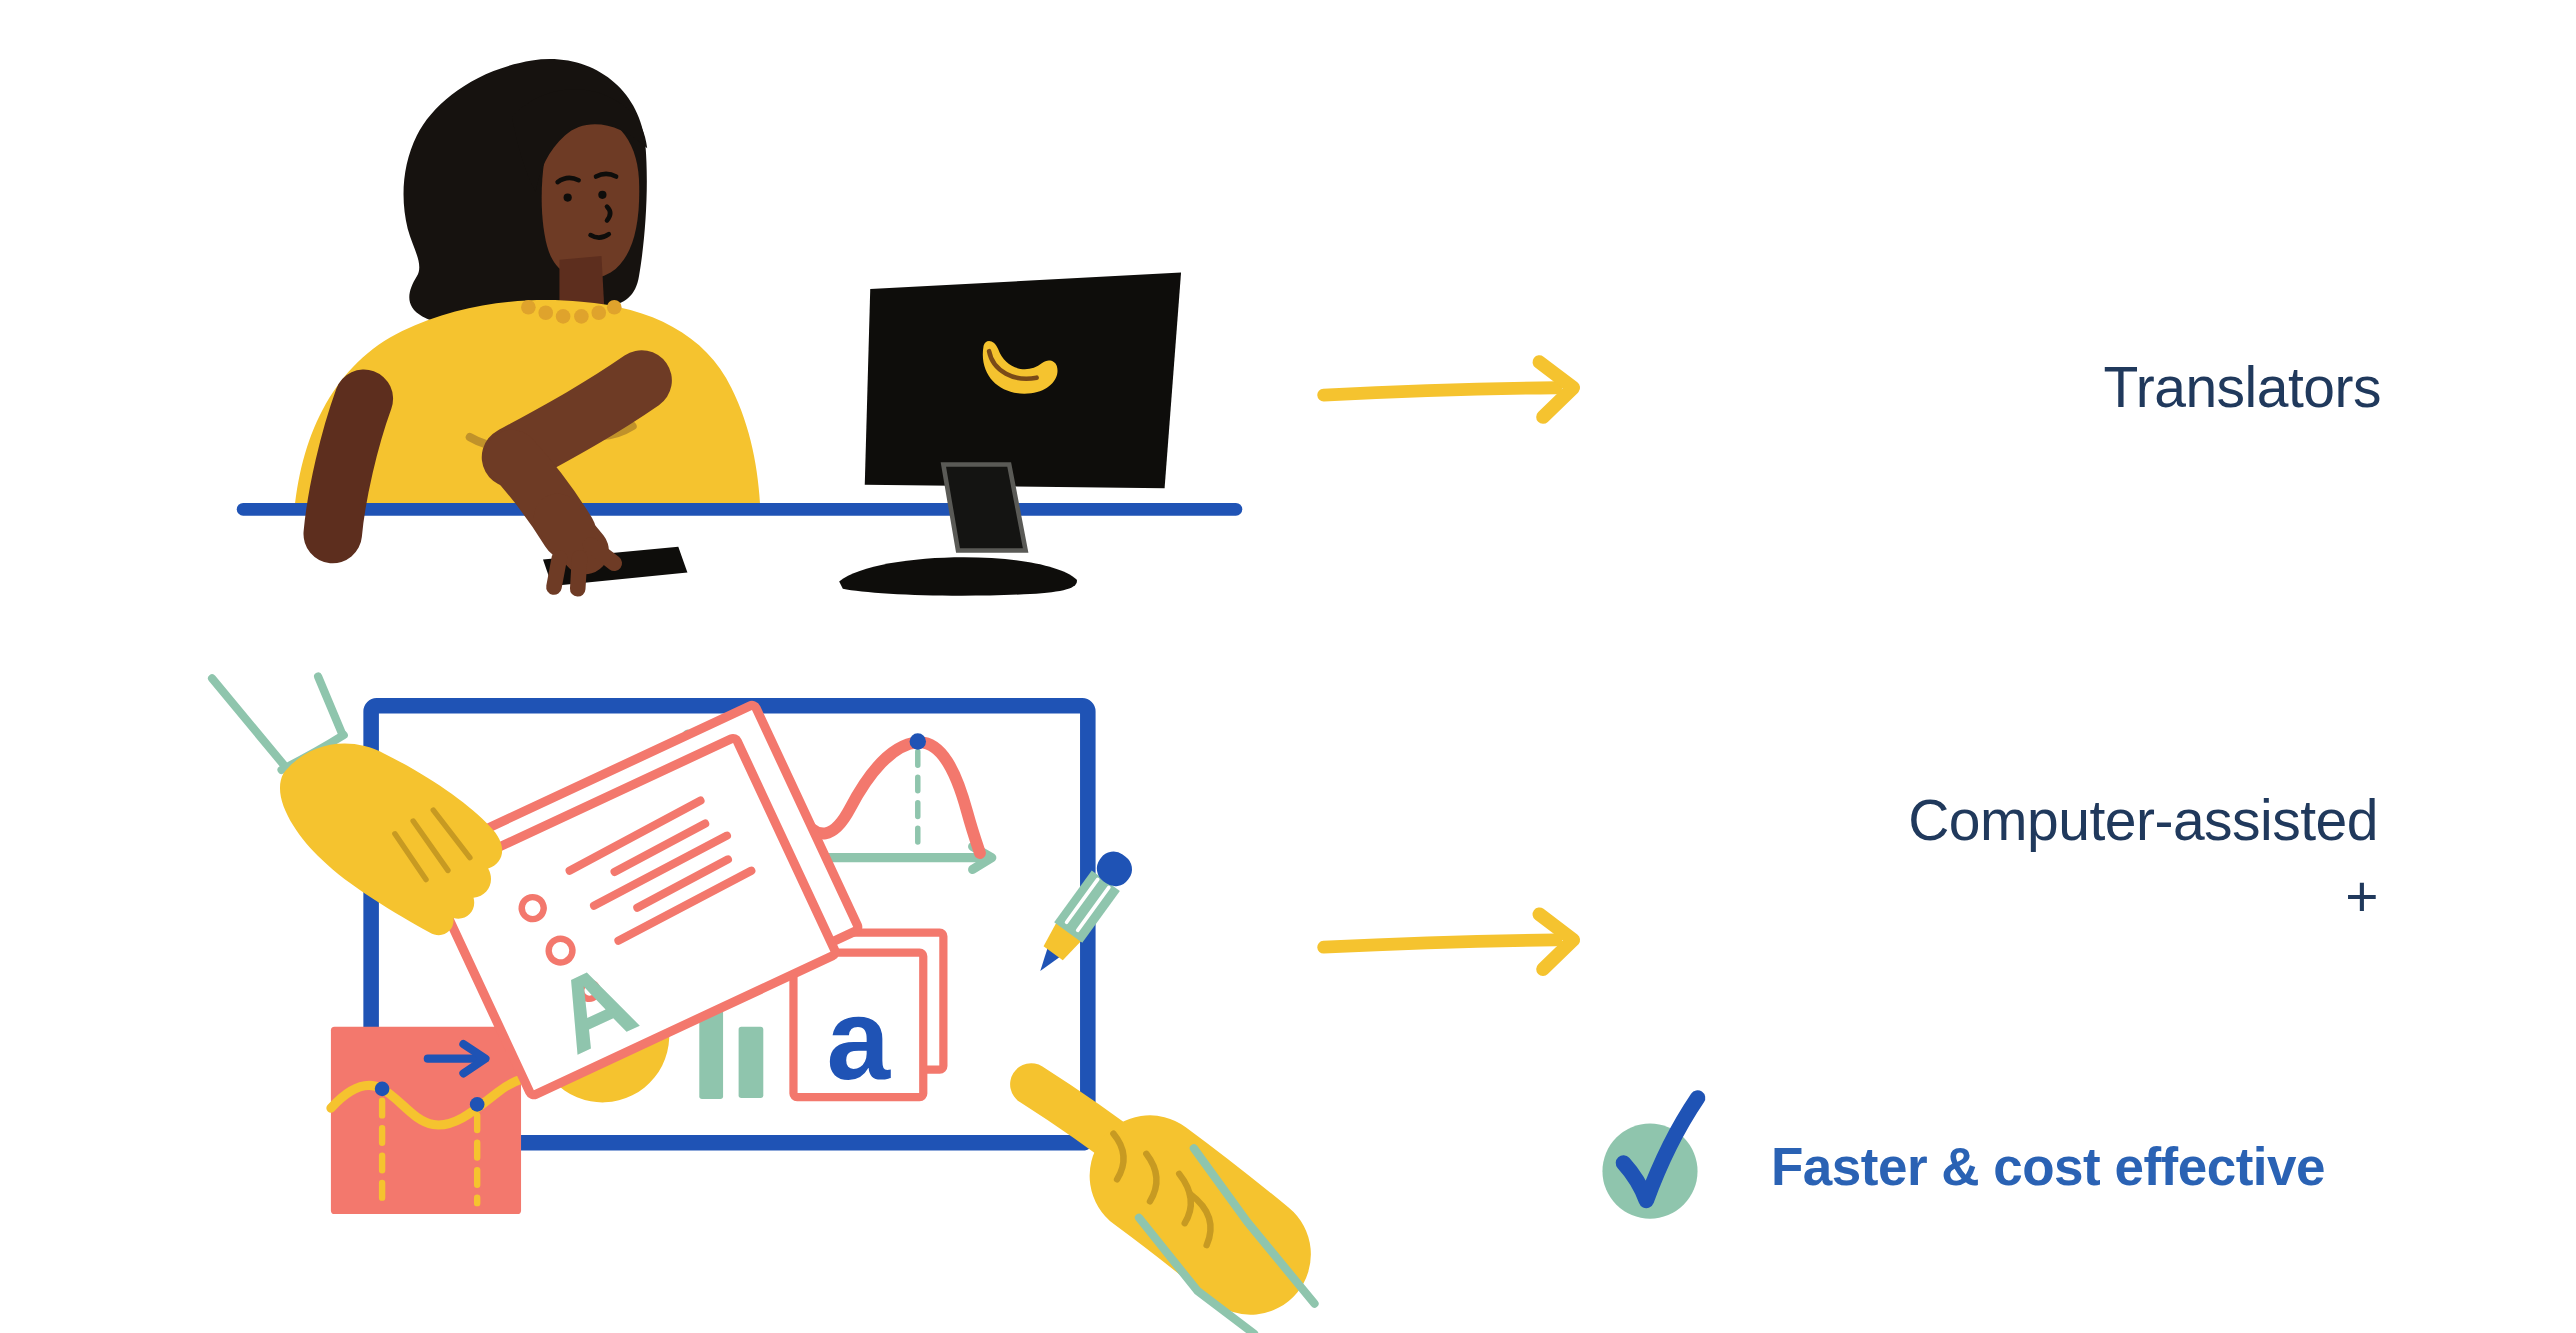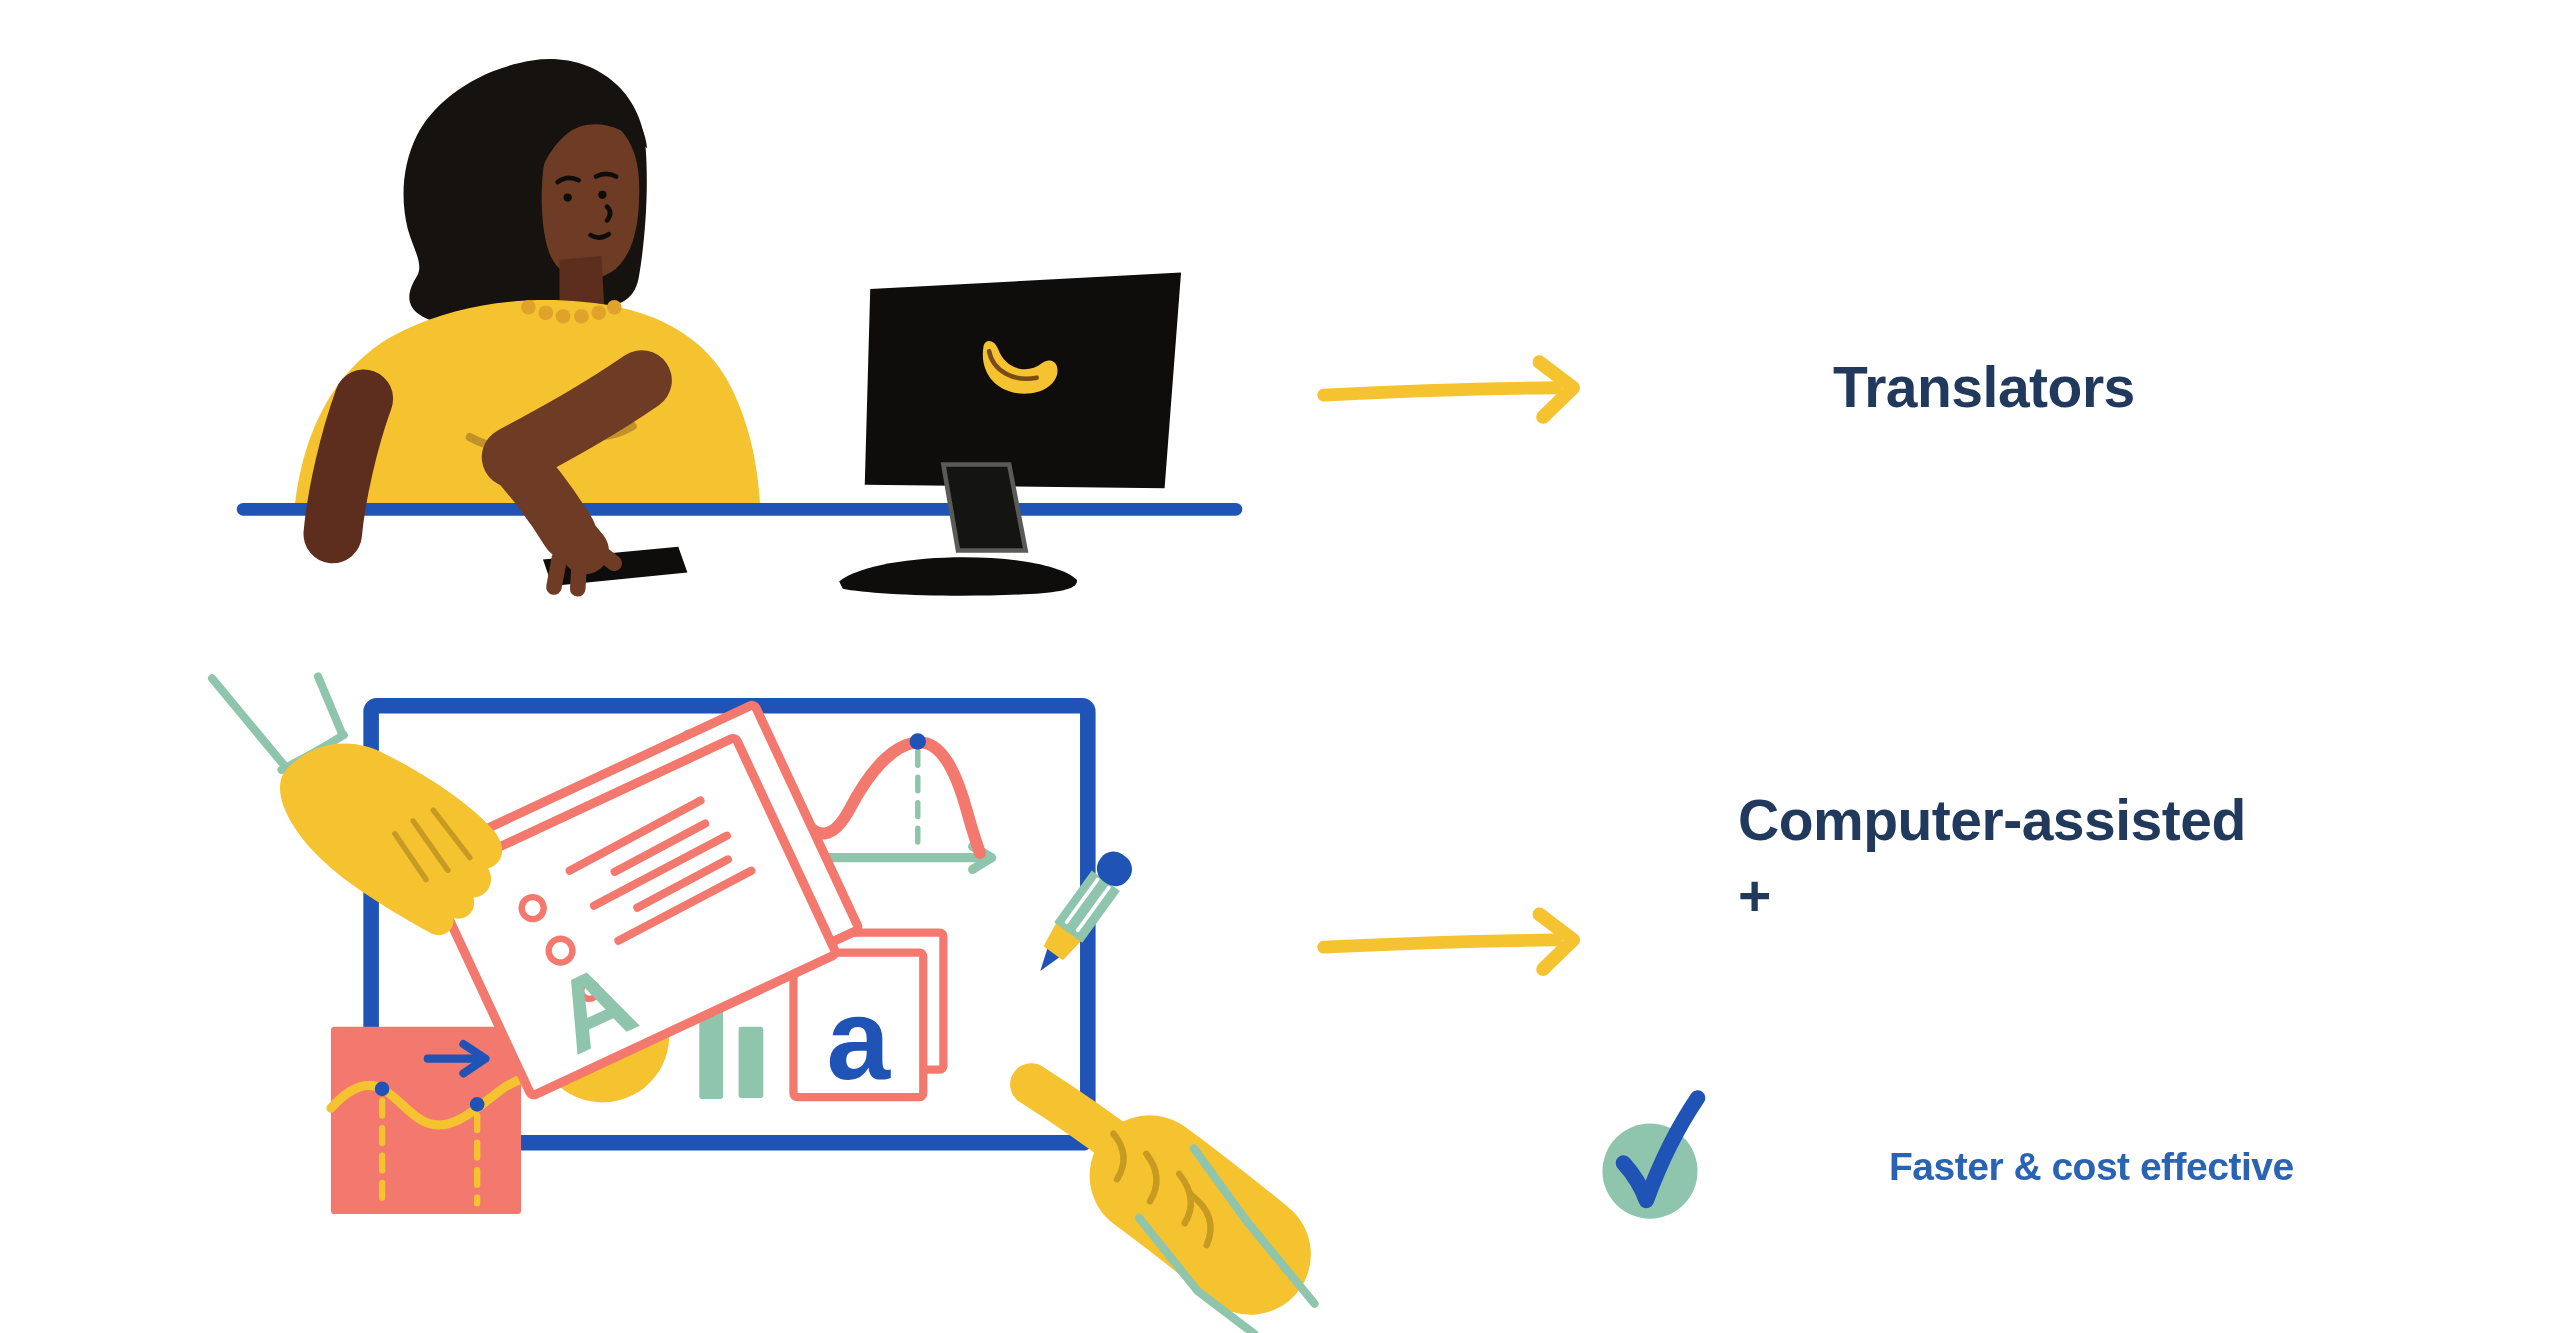--- a/index.html
+++ b/index.html
@@ -13,26 +13,26 @@
   .f-skinsh{fill:var(--skinshadow)} .f-ink{fill:var(--ink)} .f-white{fill:#ffffff}
   .f-gold{fill:var(--gold)} .f-none{fill:none}
   
   .s-blue{stroke:var(--blue)} .s-teal{stroke:var(--teal)} .s-coral{stroke:var(--coral)}
   .s-yellow{stroke:var(--yellow)} .s-gold{stroke:var(--goldline)} .s-ink{stroke:var(--ink)}
   .s-white{stroke:#ffffff} .s-skin{stroke:var(--skin)} .s-skinsh{stroke:var(--skinshadow)}
   .round{stroke-linecap:round;stroke-linejoin:round}
 
   svg text{font-family:"Liberation Sans", sans-serif;font-weight:bold;}
 
-  .label{position:absolute;text-align:left;color:var(--navy);
-         font-weight:700;letter-spacing:-0.5px;}
+  .label{position:absolute;text-align:right;color:var(--navy);
+         font-weight:400;letter-spacing:-0.5px;}
   .label-translators{left:1833px;top:355px;width:548px;font-size:57px;line-height:64px;}
   .label-cat{left:1738px;top:782px;width:640px;font-size:57px;line-height:76px;}
-  .label-benefit{position:absolute;left:1889px;top:1137px;width:640px;text-align:left;
-                 color:var(--linkblue);font-weight:600;font-size:39px;line-height:59px;letter-spacing:-0.5px;}
+  .label-benefit{position:absolute;left:1728px;top:1137px;width:640px;text-align:center;
+                 color:var(--linkblue);font-weight:600;font-size:53px;line-height:59px;letter-spacing:-0.5px;}
 </style>
 </head>
 <body>
 
 <div class="canvas">
 
   <svg class="art" viewBox="0 0 2818 1459">
 
     <g>
 

